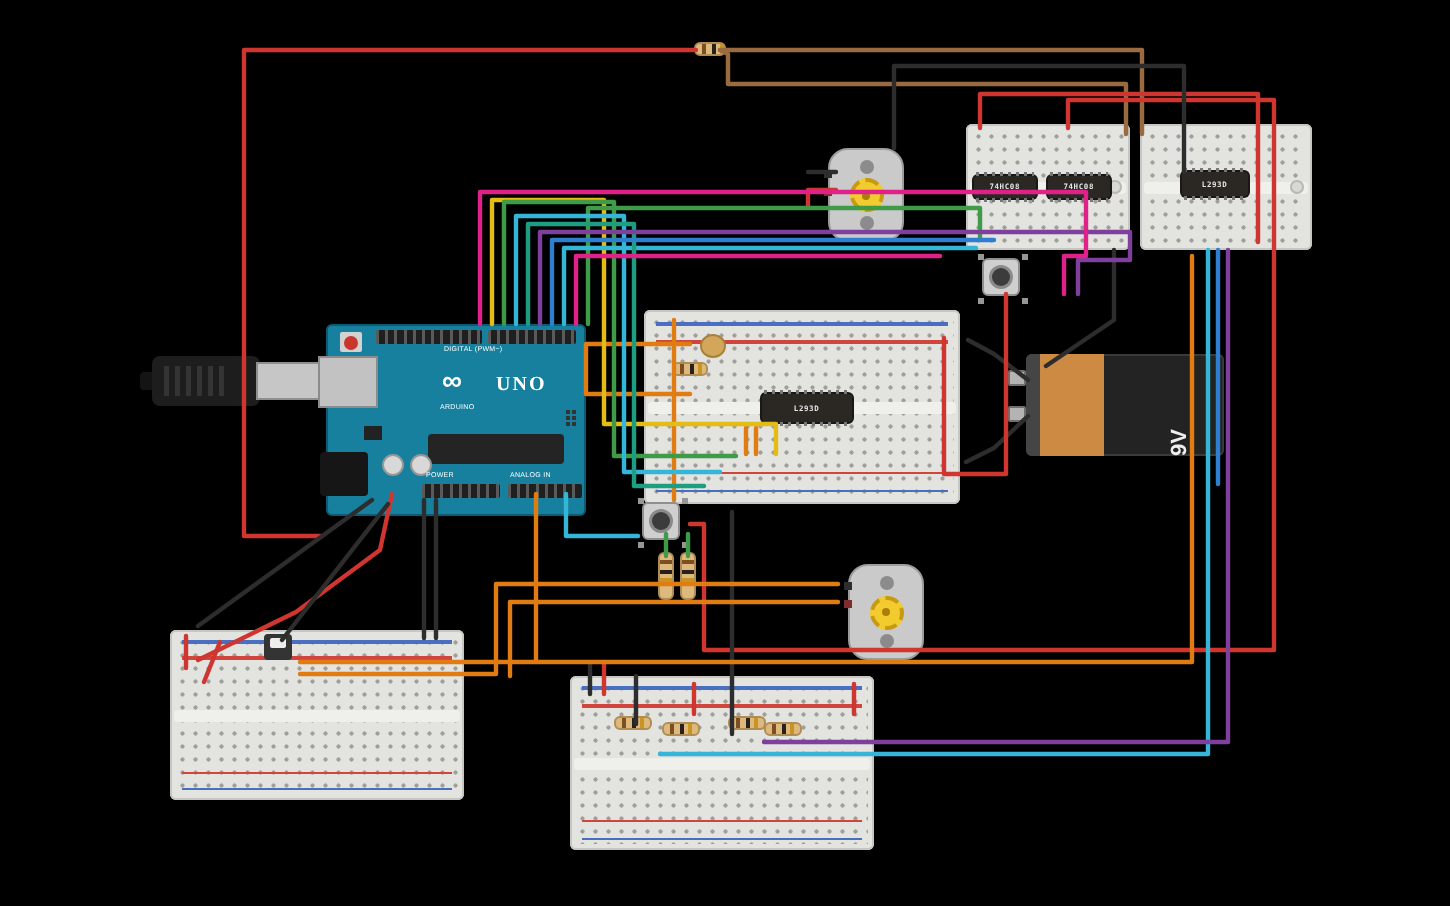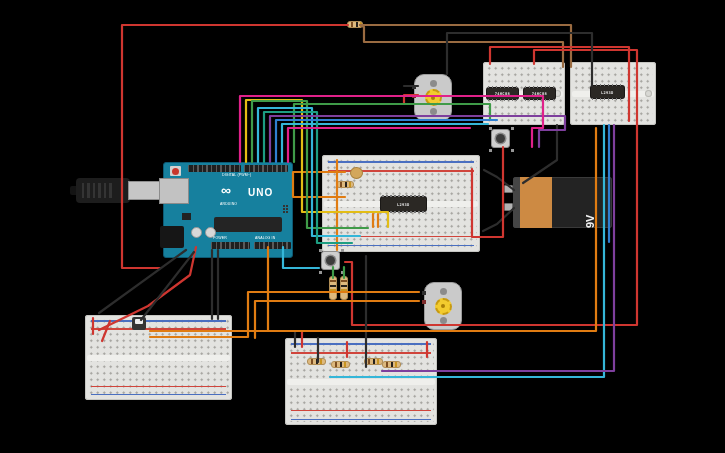--- a/index.html
+++ b/index.html
@@ -199,21 +199,21 @@
 
   <div class="arduino" style="left:163px;top:162px;width:130px;height:96px;">
     <div class="rst" style="left:6px;top:3px;"></div>
     <div class="hdr" style="left:24px;top:2px;width:53px;"></div>
     <div class="hdr" style="left:80px;top:2px;width:44px;"></div>
     <div class="tinytext" style="left:58px;top:10px;">DIGITAL (PWM~)</div>
     <div class="icsp" style="left:119px;top:42px;"></div>
     <div class="led" style="left:17px;top:29px;background:#c2b120;"></div>
     <div class="led" style="left:17px;top:34px;background:#8c8c8c;"></div>
     <div class="logo" style="left:57px;top:22px;">∞</div>
-    <div class="uno" style="left:84px;top:24px;">UNO</div>
+    <div class="uno" style="left:84px;top:24px;font-family:Liberation Serif, serif;">UNO</div>
     <div class="tinytext" style="left:56px;top:39px;">ARDUINO</div>
     <div class="usbport" style="left:-5px;top:15px;width:30px;height:26px;"></div>
     <div class="vreg" style="left:18px;top:50px;width:9px;height:7px;"></div>
     <div class="icchip" style="left:50px;top:54px;width:68px;height:15px;"></div>
     <div class="capc" style="left:27px;top:64px;"></div>
     <div class="capc" style="left:41px;top:64px;"></div>
     <div class="jack" style="left:-4px;top:63px;width:24px;height:22px;"></div>
     <div class="tinytext" style="left:49px;top:73px;">POWER</div>
     <div class="tinytext" style="left:91px;top:73px;">ANALOG IN</div>
     <div class="hdr" style="left:47px;top:79px;width:39px;"></div>

